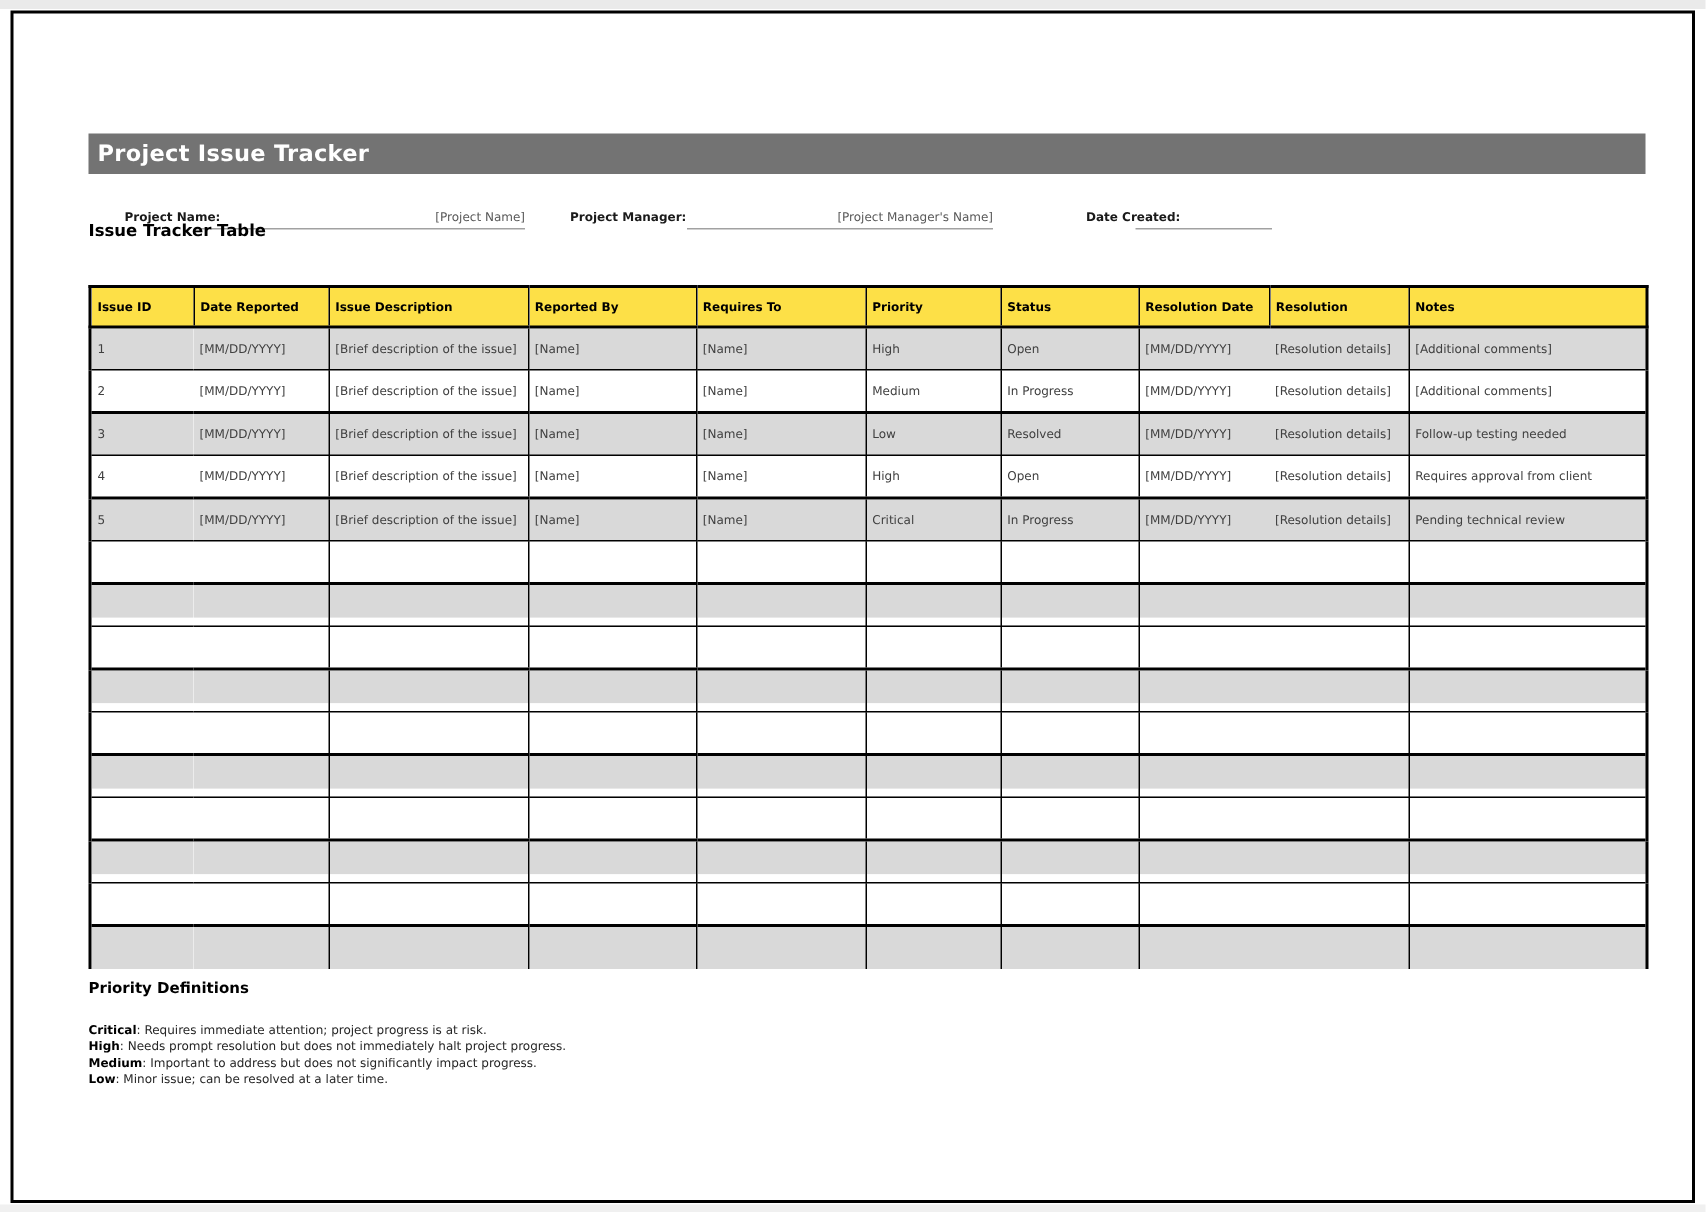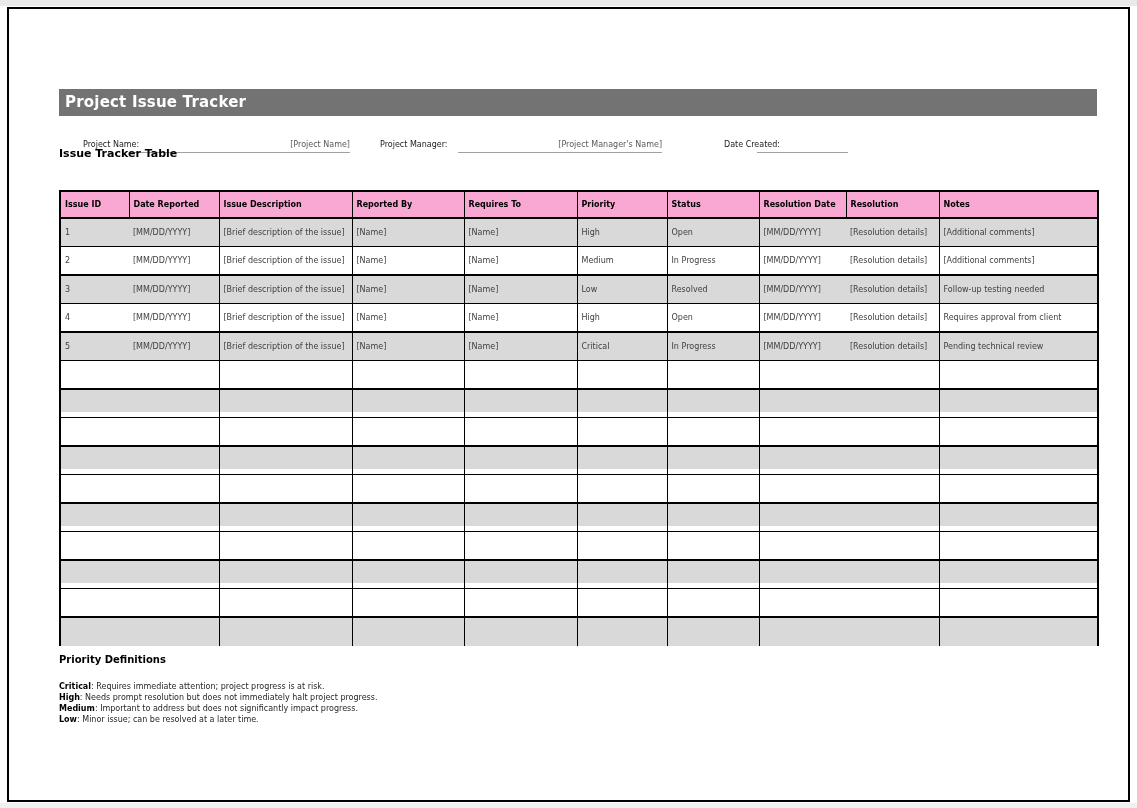--- a/index.html
+++ b/index.html
@@ -31,21 +31,21 @@
     font-weight: bold;
     line-height: 27px;
     padding-left: 6px;
     letter-spacing: 0.2px;
   }
 
   .flabel {
     position: absolute;
     top: 131px;
     font-size: 8px;
-    font-weight: normal;
+    font-weight: bold;
     color: #1a1a1a;
     white-space: nowrap;
     padding-left: 24px;
   }
   .fvalue {
     position: absolute;
     top: 128px;
     height: 16px;
     font-size: 8px;
     color: #595959;
@@ -85,21 +85,21 @@
     white-space: nowrap;
     overflow: hidden;
   }
   .issue-table th {
     font-size: 8px;
     font-weight: bold;
     color: #000000;
     border-top-width: 2px;
     border-bottom-width: 2px;
     height: 27px;
-    background: #f9a8d4;
+    background: #fde047;
   }
   .issue-table td {
     font-size: 8px;
     color: #404040;
   }
   .issue-table tbody tr { height: 28.5px; }
   .issue-table th:first-child, .issue-table td:first-child { border-left-width: 2px; }
   .issue-table th:last-child,  .issue-table td:last-child  { border-right-width: 2px; }
   
   .issue-table td.nr { border-right: 0; }

